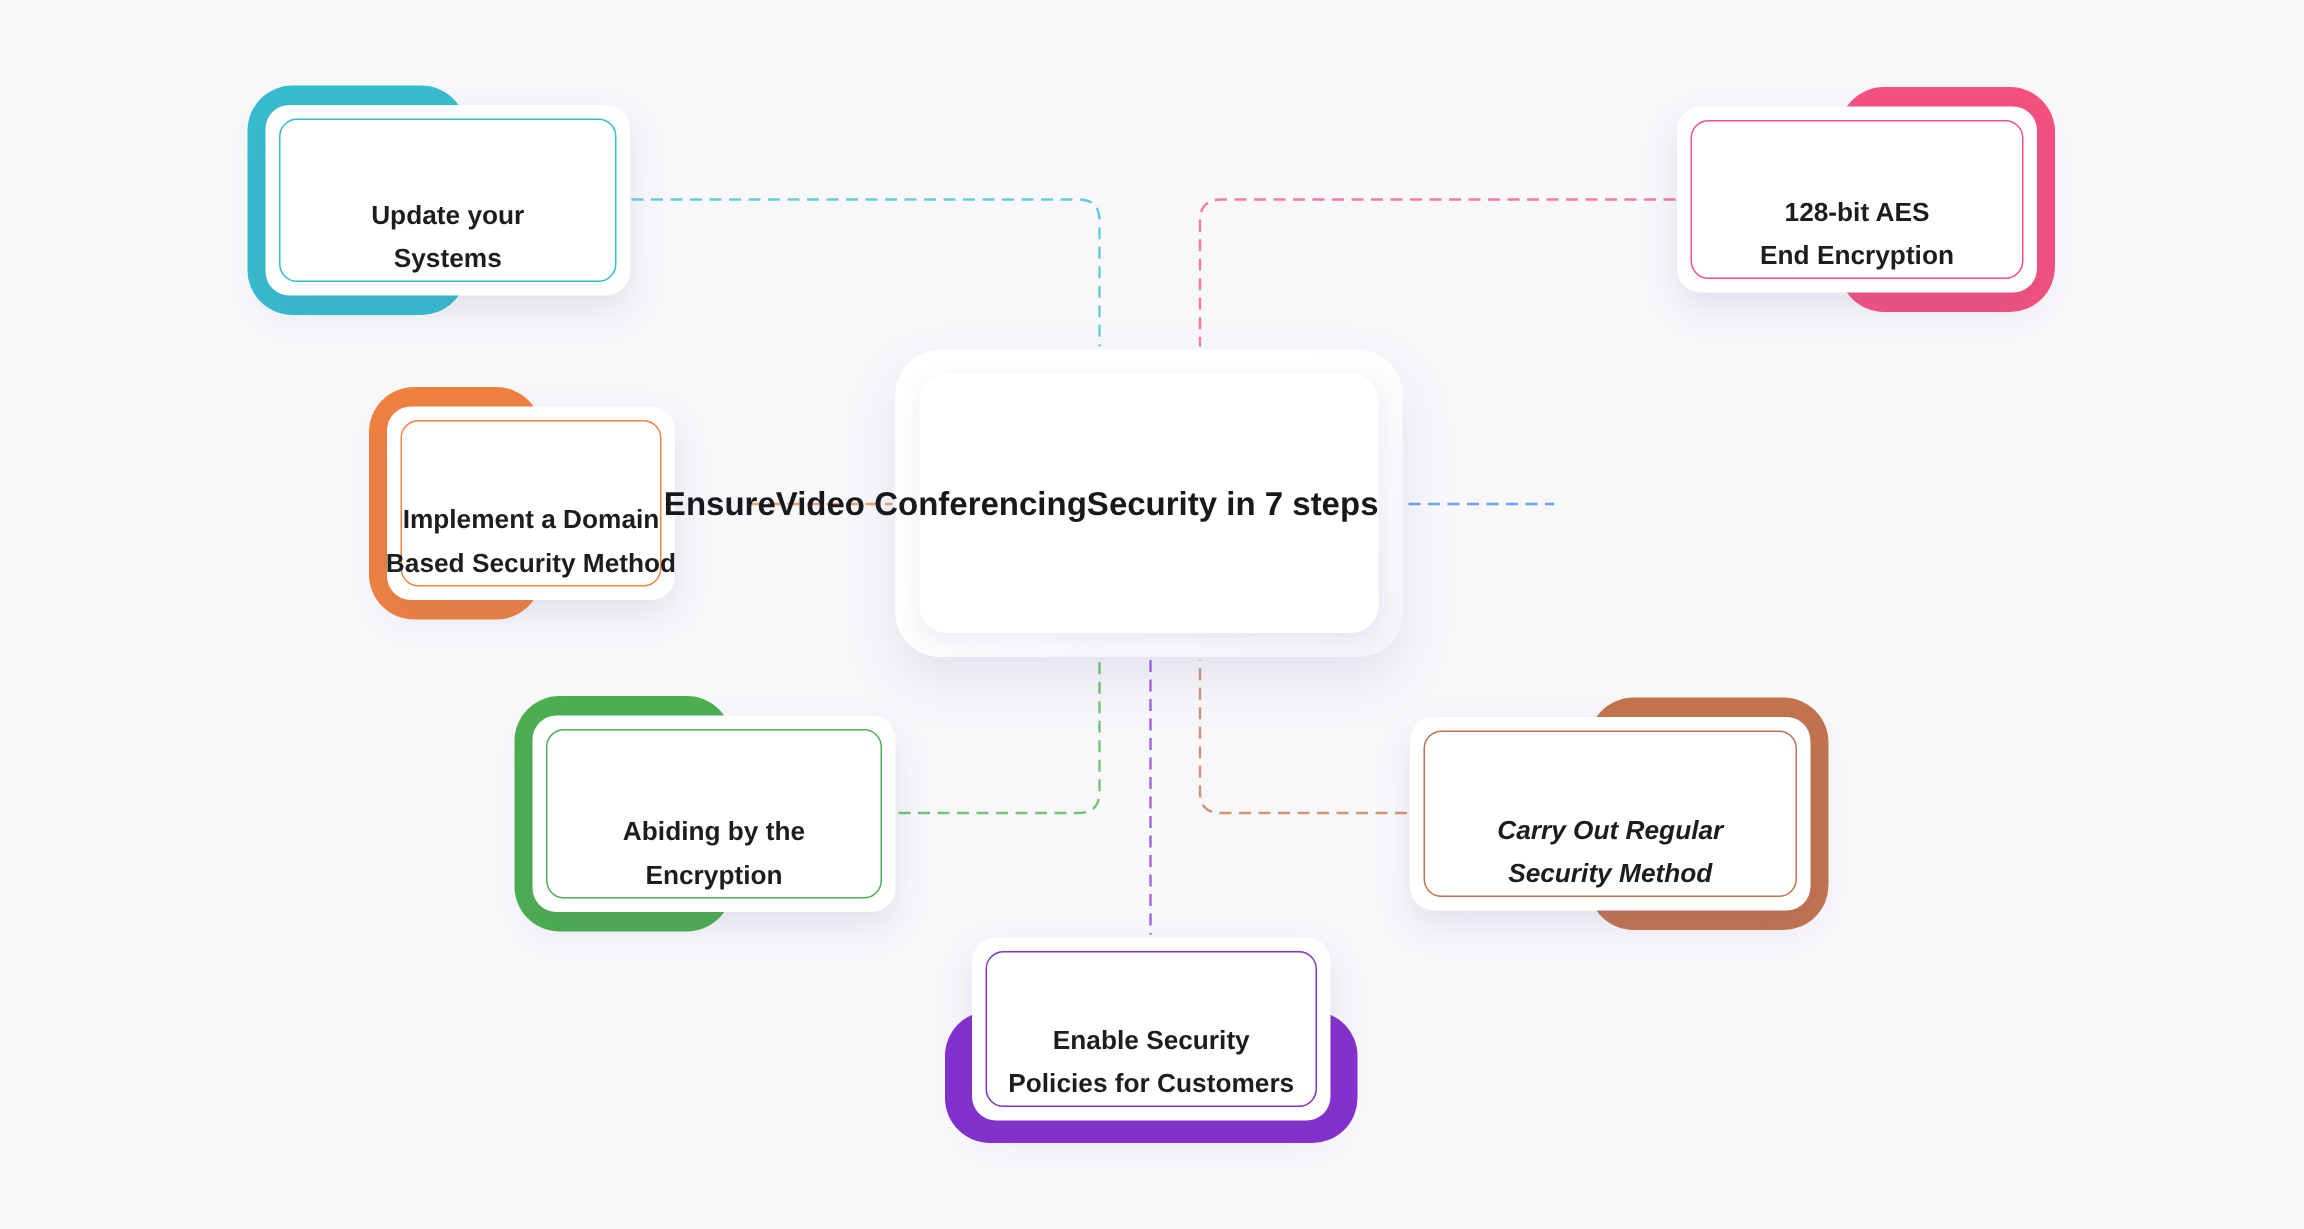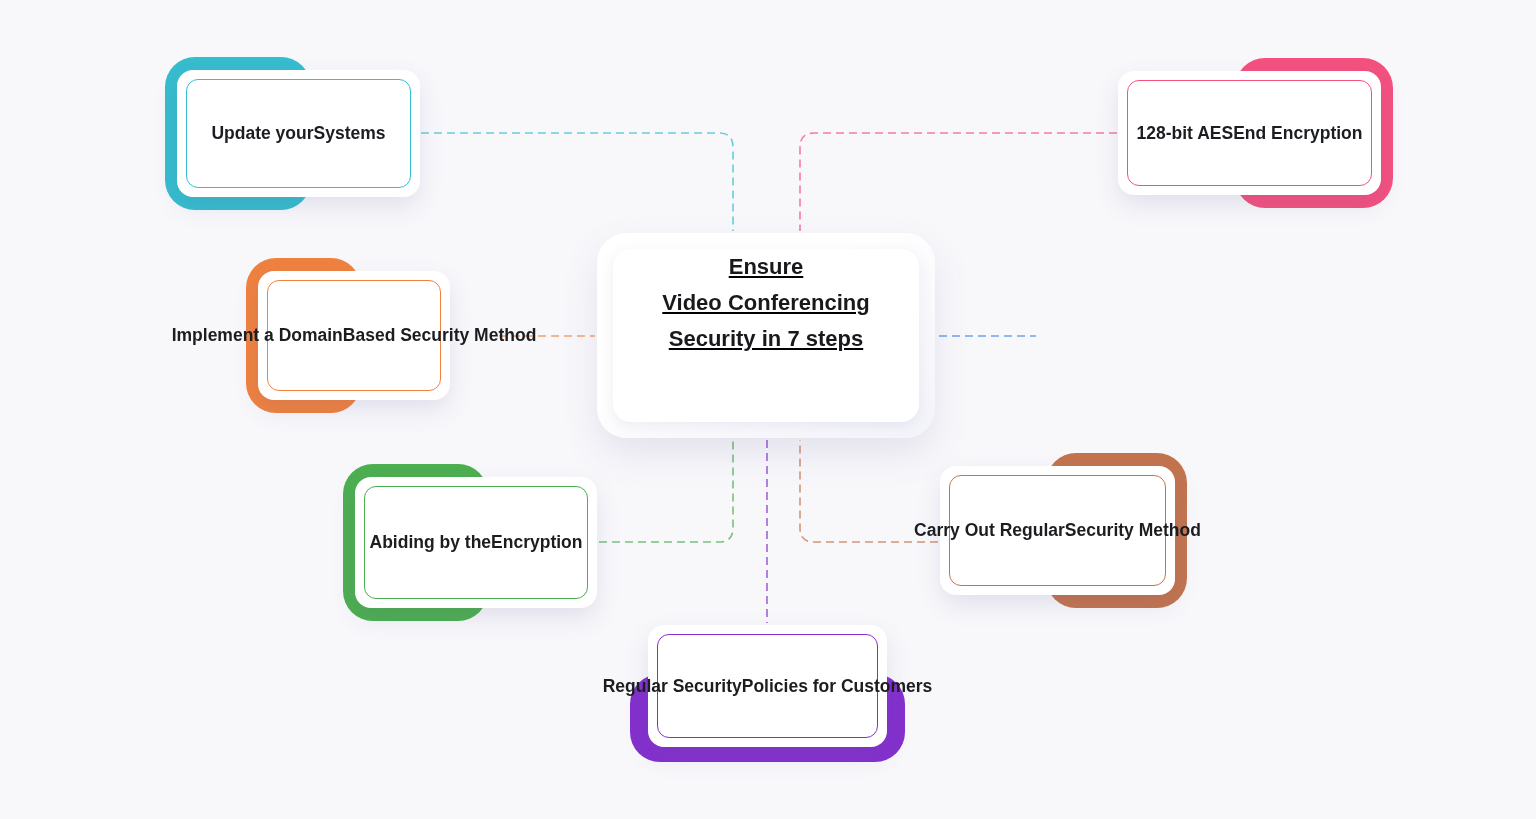--- a/index.html
+++ b/index.html
@@ -20,40 +20,40 @@
   .node.side-bottom .accent { left:-18px; right:-18px; bottom:-15px; height:72%; }
   .card {
     position:absolute; inset:0; background:#ffffff;
     border-radius:16px;
     box-shadow:0 10px 24px rgba(92,86,150,0.14);
   }
   .card-inner {
     position:absolute; inset:9px;
     border:1px solid var(--accent);
     border-radius:12px;
-    display:flex; flex-direction:row;
-    align-items:center; justify-content:center;
+    display:flex; flex-direction:column;
+    align-items:center; justify-content:flex-end;
   }
   .node-line {
     font-size:17.5px; font-weight:700; color:#1B1D20;
     line-height:29px; text-align:center; white-space:nowrap;
   }
 
   .center-box {
     position:absolute; left:597px; top:233px; width:338px; height:205px;
     background:linear-gradient(150deg,#FFFFFF 40%,#F3F3FA 100%);
     border-radius:30px;
     box-shadow:0 16px 36px rgba(92,86,150,0.13);
   }
   .center-inner {
     position:absolute; inset:16px;
     background:#ffffff; border-radius:18px;
     box-shadow:0 4px 14px rgba(92,86,150,0.10);
-    display:flex; flex-direction:column;
-    align-items:center; justify-content:flex-start;text-decoration:underline;
+    display:flex; flex-direction:row;
+    align-items:center; justify-content:flex-end;
   }
   .center-line {
     font-size:22px; font-weight:700; color:#17191C;
     line-height:36px; text-align:center; white-space:nowrap;
   }
 </style>
 </head>
 <body>
 
 <div class="stage">
@@ -71,21 +71,21 @@
   <div class="node side-left" style="left: 177px; top: 70px; width: 243px; height: 127px; --accent: #36BDCE;">
     <div class="accent"></div>
     <div class="card">
       <div class="card-inner">
         <div class="node-line">Update your</div>
         <div class="node-line">Systems</div>
       </div>
     </div>
   </div>
 
-  <div class="node side-right" style="left: 1118px; top: 71px; width: 240px; height: 124px; padding-left: 23px; --accent: #F4517F;">
+  <div class="node side-right" style="left: 1118px; top: 71px; width: 240px; height: 124px; --accent: #F4517F;">
     <div class="accent"></div>
     <div class="card">
       <div class="card-inner">
         <div class="node-line">128-bit AES</div>
         <div class="node-line">End Encryption</div>
       </div>
     </div>
   </div>
 
   <div class="node side-left" style="left: 258px; top: 271px; width: 192px; height: 129px; --accent: #F0823F;">
@@ -102,35 +102,35 @@
   <div class="node side-left" style="left: 355px; top: 477px; width: 242px; height: 131px; --accent: #4CAF50;">
     <div class="accent"></div>
     <div class="card">
       <div class="card-inner">
         <div class="node-line">Abiding by the</div>
         <div class="node-line">Encryption</div>
       </div>
     </div>
   </div>
 
-  <div class="node side-right" style="left: 940px; top: 466px; width: 235px; height: 129px; --accent: #C3744E;">
+  <div class="node side-right" style="left: 940px; top: 478px; width: 267px; height: 129px; font-style: italic; --accent: #C3744E;">
     <div class="accent"></div>
     <div class="card">
       <div class="card-inner">
         <div class="node-line">Carry Out Regular</div>
         <div class="node-line">Security Method</div>
       </div>
     </div>
   </div>
 
   <div class="node side-bottom" style="left: 648px; top: 625px; width: 239px; height: 122px; --accent: #8430CE;">
     <div class="accent"></div>
     <div class="card">
       <div class="card-inner">
-        <div class="node-line">Regular Security</div>
+        <div class="node-line">Enable Security</div>
         <div class="node-line">Policies for Customers</div>
       </div>
     </div>
   </div>
 
   <div class="center-box">
     <div class="center-inner">
       <div class="center-line">Ensure</div>
       <div class="center-line">Video Conferencing</div>
       <div class="center-line">Security in 7 steps</div>

